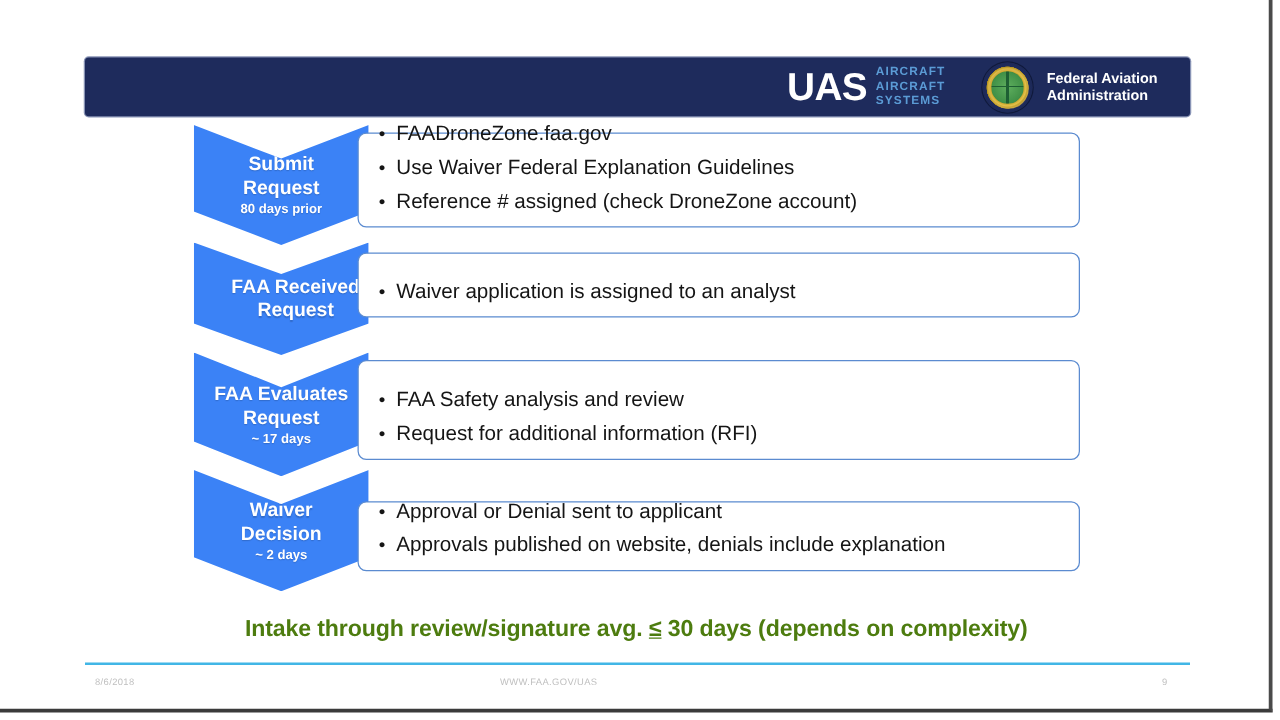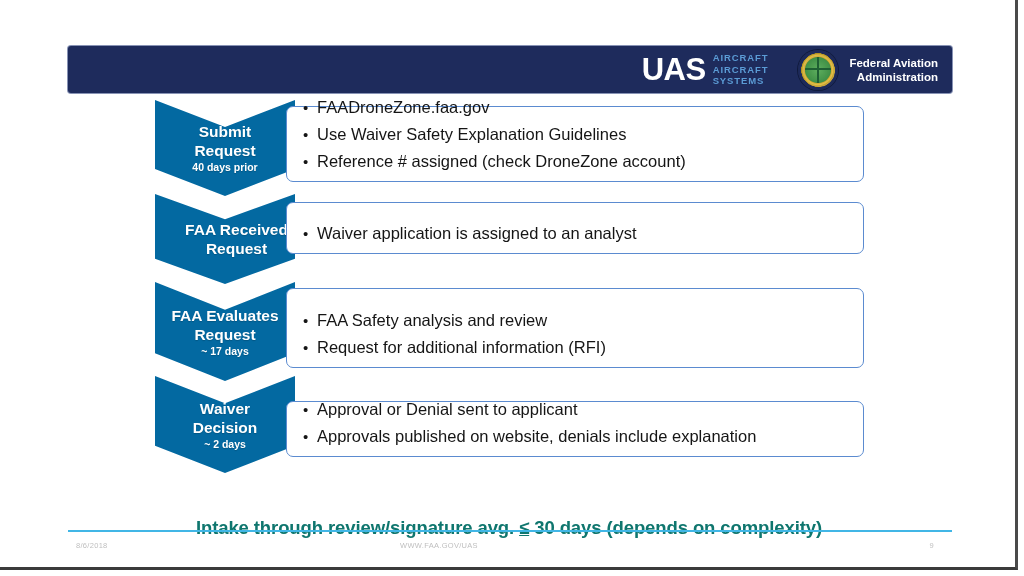--- a/index.html
+++ b/index.html
@@ -33,21 +33,21 @@
     left: 68px;
     top: 46px;
     width: 884px;
     height: 47px;
     background: #1e2b5c;
     border-radius: 3px;
     box-shadow: 0 0 0 1px #8893b5;
   }
   #brand-block {
     position: absolute;
-    right: 0;
+    right: 12px;
     top: 0;
     height: 47px;
     display: flex;
     align-items: center;
     padding-right: 14px;
   }
   .uas-word {
     color: #ffffff;
     font-size: 31px;
     font-weight: bold;
@@ -99,41 +99,40 @@
     border-radius: 50%;
     border: 1px solid rgba(210,175,70,0.85);
   }
   .faa-name {
     margin-left: 11px;
     color: #ffffff;
     font-size: 11.5px;
     font-weight: bold;
     line-height: 14px;
     white-space: nowrap;
-    text-align: right;
   }
 
   
   #flow {
     position: absolute;
     left: 0;
     top: 100px;
     width: 1018px;
   }
   .step {
     position: absolute;
     left: 155px;
     width: 715px;
   }
   .chevron {
     position: absolute;
     left: 0;
     top: 0;
     width: 140px;
-    background: #0369a1;
+    background: #3b82f6;
     -webkit-clip-path: polygon(0% 0%, 50% 28%, 100% 0%, 100% 72%, 50% 100%, 0% 72%);
     clip-path: polygon(0% 0%, 50% 28%, 100% 0%, 100% 72%, 50% 100%, 0% 72%);
     display: flex;
     flex-direction: column;
     align-items: center;
     justify-content: center;
     box-sizing: border-box;
   }
   .chev-title {
     color: #ffffff;
@@ -174,24 +173,24 @@
   .bullet .dot {
     display: inline-block;
     width: 14px;
     font-size: 15px;
   }
 
   
   #summary {
     position: absolute;
     left: 0;
-    top: 517px;
+    top: 492px;
     width: 1018px;
     text-align: center;
-    color: #0f766e;
+    color: #4d7c0f;
     font-size: 18.5px;
     font-weight: bold;
     letter-spacing: -0.1px;
   }
   #summary .le { text-decoration: underline; }
 
   
   #footer-rule {
     position: absolute;
     left: 68px;
@@ -233,25 +232,25 @@
   </div>
 
   <div id="flow">
 
     <div class="step" style="top:0px;">
       <div class="chevron" style="height:96px;">
         <div class="chev-title">
           <div>Submit</div>
           <div>Request</div>
         </div>
-        <div class="chev-sub">40 days prior</div>
+        <div class="chev-sub">80 days prior</div>
       </div>
       <div class="bulletbox" style="top:6px;height:76px;">
         <div class="bullet"><span class="dot">•</span><span>FAADroneZone.faa.gov</span></div>
-        <div class="bullet"><span class="dot">•</span><span>Use Waiver Safety Explanation Guidelines</span></div>
+        <div class="bullet"><span class="dot">•</span><span>Use Waiver Federal Explanation Guidelines</span></div>
         <div class="bullet"><span class="dot">•</span><span>Reference # assigned (check DroneZone account)</span></div>
       </div>
     </div>
 
     <div class="step" style="top:94px;">
       <div class="chevron" style="height:90px;padding-left:23px;">
         <div class="chev-title">
           <div>FAA Received</div>
           <div>Request</div>
         </div>

